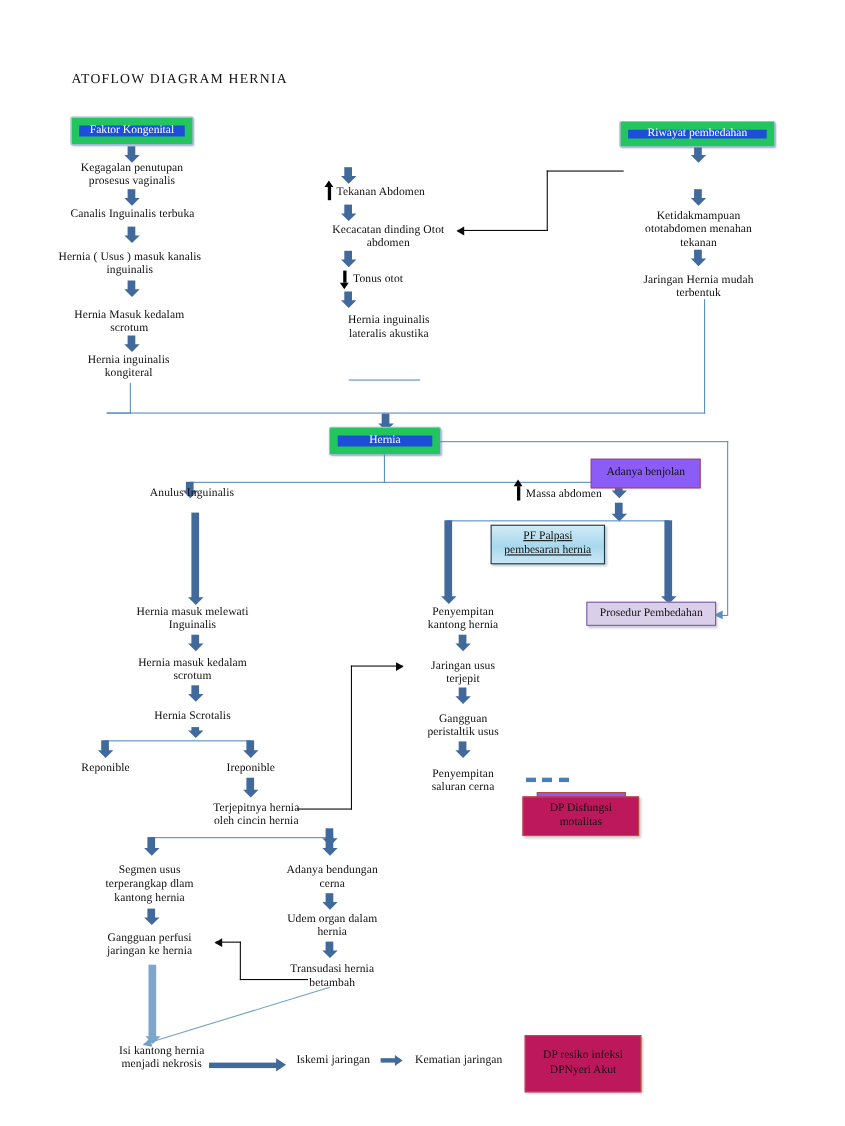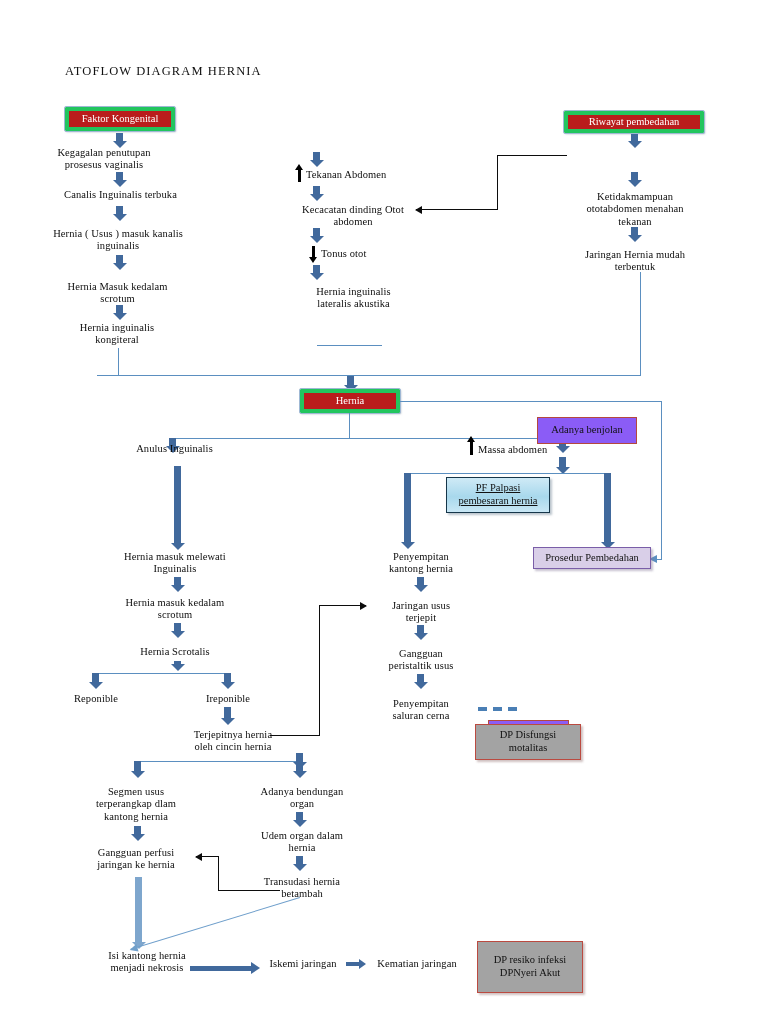--- a/index.html
+++ b/index.html
@@ -36,40 +36,40 @@
     box-sizing:border-box;
     display:flex;
     align-items:center;
     justify-content:center;
     text-align:center;
     line-height:1.22;
     font-size:10.5px;
     white-space:pre-line;
   }
   .box-blue{
-    background:#b91c1c;
-    border:4px solid #22c55e;
+    background:#1d4ed8;
+    border:7px solid #22c55e;
     outline:1px solid #9fb8d4;
     color:#ffffff;
     border-radius:1px;
     box-shadow:1px 1px 2px rgba(90,110,135,.55);
   }
   .box-cyan{
     background:linear-gradient(180deg,#cfeaf6 0%,#a8d8ec 55%,#c9e7f5 100%);
     border:1.3px solid #16364a;
     color:#111;
     box-shadow:1.5px 1.5px 2px rgba(120,140,155,.5);
   }
   .box-white-red{
     background:#8b5cf6;
     border:1.6px solid #b4483f;
     color:#111;
   }
   .box-pink{
-    background:#a3a3a3;
+    background:#be185d;
     border:1.5px solid #bb4a40;
     color:#111;
     box-shadow:1.5px 1.5px 2px rgba(150,120,120,.45);
     font-family:Liberation Serif, serif;
   }
   .box-purple{
     background:#d9cfe8;
     border:1.4px solid #7a5ea8;
     color:#111;
     box-shadow:1.5px 1.5px 2px rgba(130,120,150,.45);
@@ -201,21 +201,21 @@
 </head>
 <body>
 
 <div id="page">
 
   <div class="title" style="left:65px;top:64px;">ATOFLOW DIAGRAM  HERNIA</div>
 
   <div class="box box-blue" style="left:65px;top:107px;width:110px;height:24px;">Faktor Kongenital</div>
   <div class="arrow-d" style="left:116px;top:133px;height:9px;"></div>
 
-  <div class="node" style="left:34px;top:147px;width:140px;font-family:Liberation Serif, serif;">Kegagalan penutupan
+  <div class="node" style="left:50px;top:147px;width:140px;font-family:Liberation Serif, serif;">Kegagalan penutupan
 prosesus vaginalis</div>
   <div class="arrow-d" style="left:116px;top:172px;height:9px;"></div>
 
   <div class="node" style="left:38px;top:189px;width:165px;">Canalis Inguinalis terbuka</div>
   <div class="arrow-d" style="left:116px;top:206px;height:9px;"></div>
 
   <div class="node" style="left:28px;top:228px;width:180px;">Hernia ( Usus ) masuk kanalis
 inguinalis</div>
   <div class="arrow-d" style="left:116px;top:255px;height:9px;"></div>
 
@@ -334,21 +334,21 @@
 terperangkap dlam
 kantong hernia</div>
   <div class="arrow-d" style="left:134px;top:826px;height:9px;"></div>
 
   <div class="node" style="left:75px;top:847px;width:122px;">Gangguan perfusi
 jaringan ke hernia</div>
 
   <div class="arrow-d arrow-d-lt" style="left:135px;top:877px;height:66px;"></div>
 
   <div class="node" style="left:243px;top:786px;width:118px;">Adanya bendungan
-organ</div>
+cerna</div>
   <div class="arrow-d" style="left:296px;top:812px;height:9px;"></div>
 
   <div class="node" style="left:243px;top:830px;width:118px;">Udem organ dalam
 hernia</div>
   <div class="arrow-d" style="left:296px;top:856px;height:9px;"></div>
 
   <div class="node" style="left:243px;top:876px;width:118px;">Transudasi hernia
 betambah</div>
 
   <div class="ln-black" style="left:218px;top:890px;width:62px;height:1.3px;"></div>

